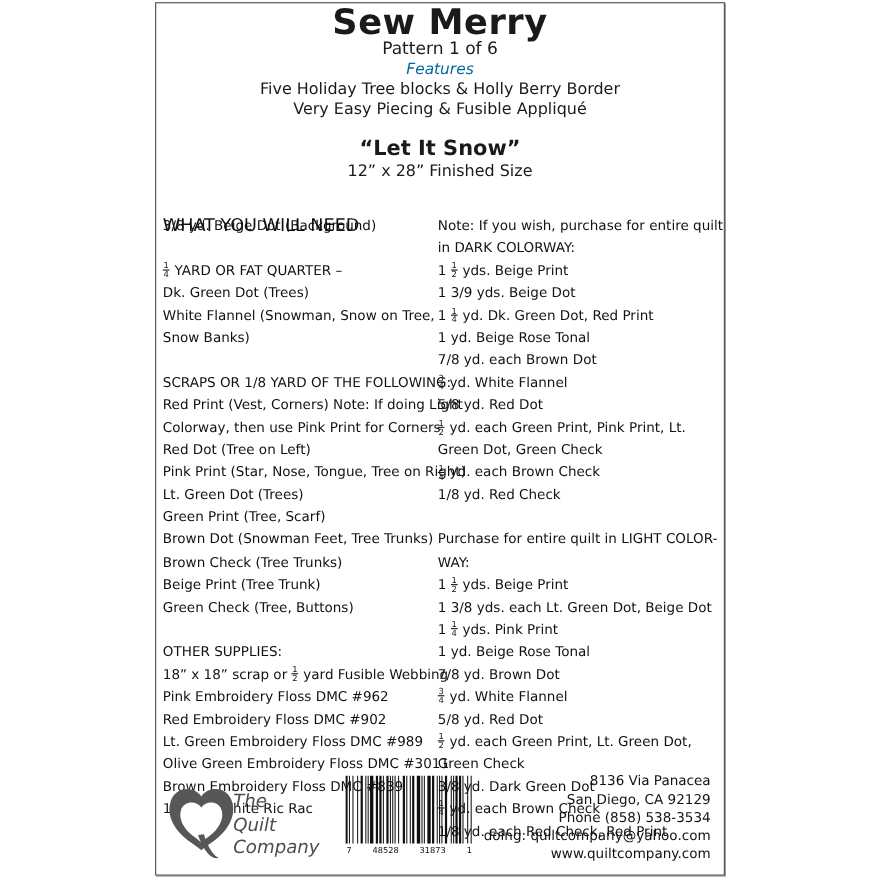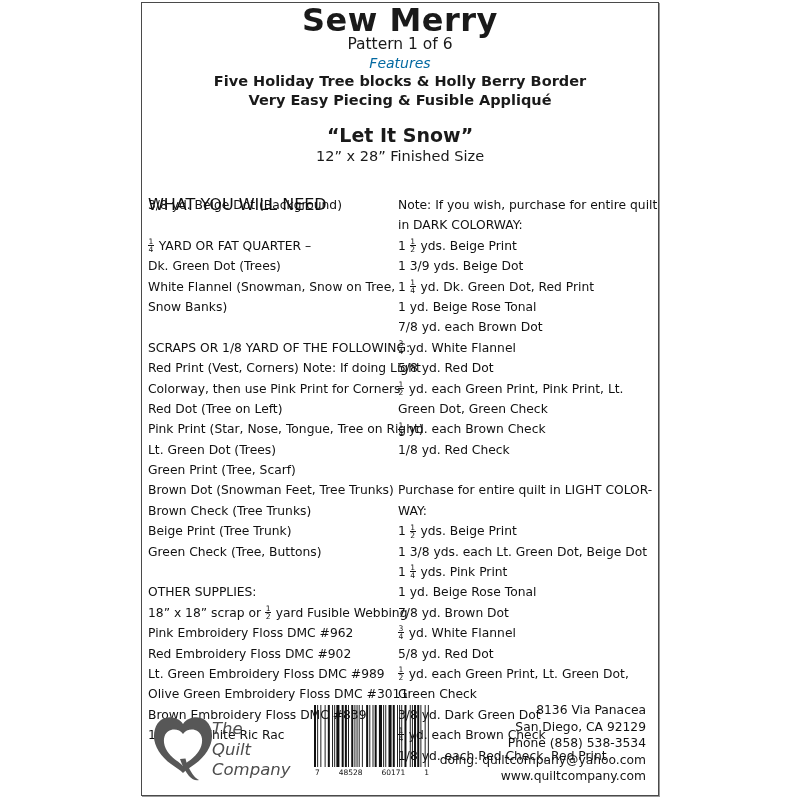--- a/index.html
+++ b/index.html
@@ -47,21 +47,20 @@
   .features-lbl {
     font-size: 14px;
     line-height: 18px;
     color: #0369a1;
     font-style: italic;
   }
   .feat {
     font-size: 14.5px;
     line-height: 19px;
     color: #1a1a1a;
-    font-weight: bold;
   }
   .quiltname {
     font-weight: bold;
     font-size: 19px;
     line-height: 22px;
     margin-top: 14px;
     color: #1a1a1a;
   }
   .finished {
     font-size: 14.5px;
@@ -291,21 +290,21 @@
           <rect x="97.91" y="0" width="0.94" height="62" fill="#111111"></rect>
           <rect x="100.04" y="0" width="2.01" height="62" fill="#111111"></rect>
           <rect x="103.23" y="0" width="2.01" height="62" fill="#111111"></rect>
           <rect x="106.42" y="0" width="0.94" height="62" fill="#111111"></rect>
           <rect x="110.68" y="0" width="0.94" height="62" fill="#111111"></rect>
           <rect x="113.87" y="0" width="0.94" height="62" fill="#111111"></rect>
         </svg>
       <div class="bcnums">
         <span>7</span>
         <span>48528</span>
-        <span>60171</span>
+        <span>31873</span>
         <span>1</span>
       </div>
     </div>
 
     <div class="contact">
       <div>8136 Via Panacea</div>
       <div>San Diego, CA 92129</div>
       <div>Phone (858) 538-3534</div>
       <div>doing: quiltcompany@yahoo.com</div>
       <div>www.quiltcompany.com</div>

